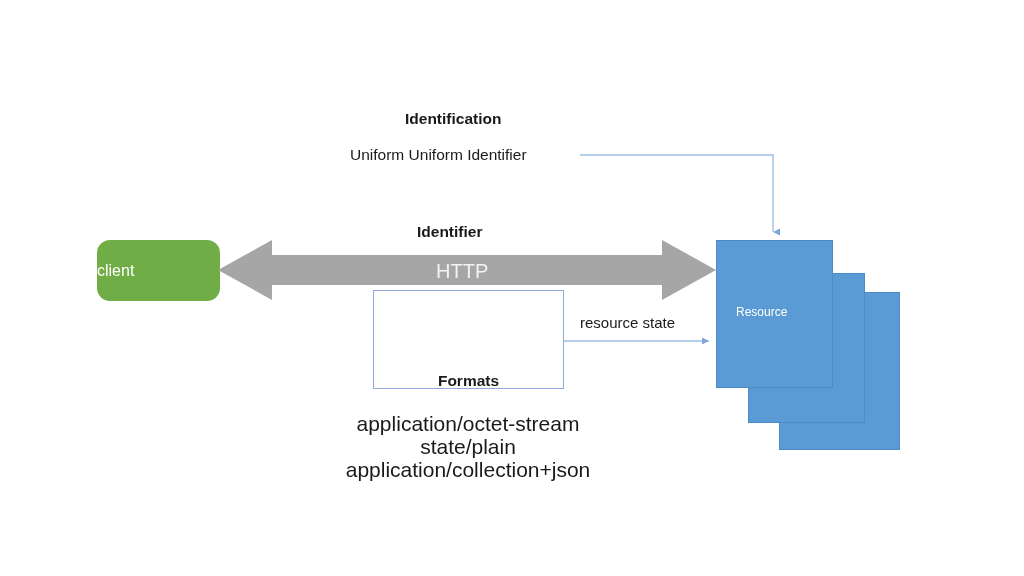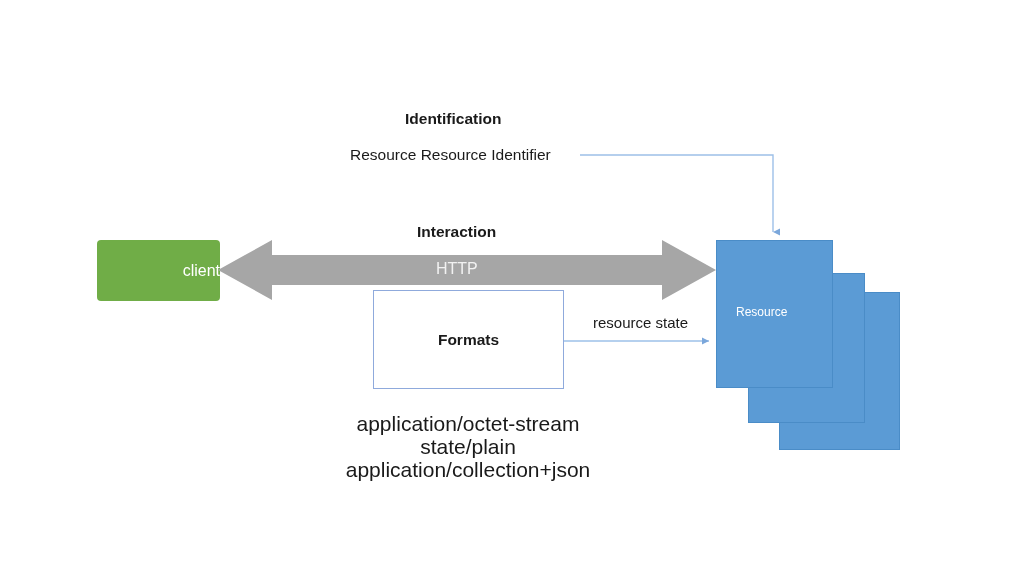--- a/index.html
+++ b/index.html
@@ -39,71 +39,70 @@
   #interaction-title {
     left: 417px; top: 224px;
     font-size: 15.5px;
   }
 
   
   #client-box {
     left: 97px; top: 240px;
     width: 123px; height: 61px;
     background: #70AD47;
-    border-radius: 4px;
+    border-radius: 13px;
     display: flex;
     align-items: center;
-    justify-content: flex-end;
+    justify-content: flex-start;
   }
   #client-label {
     color: #ffffff;
     font-size: 16px;
     line-height: 1;
   }
 
   
   #http-arrow {
     left: 214px; top: 234px;
     width: 506px; height: 72px;
   }
   #http-label {
     left: 436px; top: 261px;
     color: #f2f2f2;
-    font-size: 16px;
+    font-size: 20px;
     line-height: 1;
   }
 
   
   #formats-box {
     left: 373px; top: 290px;
     width: 189px; height: 97px;
     background: #ffffff;
     border: 1px solid #8FAADC;
     display: flex;
-    align-items: center;
+    align-items: flex-end;
     justify-content: center;
   }
   #formats-label {
     font-size: 15.5px;
     font-weight: bold;
     color: #1a1a1a;
     line-height: 1;
   }
 
   
   #connectors {
     left: 0; top: 0;
     width: 1024px; height: 576px;
     pointer-events: none;
   }
 
   #resource-state-label {
     left: 580px; top: 315px;
     font-size: 15px;
-    margin-left: 13px;
   }
 
   
   .resource-card {
     background: #5B9BD5;
     border: 1px solid #4A8CC7;
     box-sizing: border-box;
   }
   #resource-card-back   { left: 779px; top: 292px; width: 121px; height: 158px; }
   #resource-card-middle { left: 748px; top: 273px; width: 117px; height: 150px; }
@@ -128,23 +127,23 @@
     white-space: nowrap;
   }
 </style>
 </head>
 <body>
 
 <div id="canvas">
 
   <div class="abs label label-bold" id="identification-title">Identification</div>
 
-  <div class="abs label" id="uri-label">Resource Resource Identifier</div>
+  <div class="abs label" id="uri-label">Uniform Uniform Identifier</div>
 
-  <div class="abs label label-bold" id="interaction-title">Interaction</div>
+  <div class="abs label label-bold" id="interaction-title">Identifier</div>
 
   <svg class="abs" id="connectors" viewBox="0 0 1024 576" xmlns="http://www.w3.org/2000/svg">
     <defs>
       <marker id="arrow-blue-down" markerWidth="8" markerHeight="8" refX="4" refY="7" orient="auto" markerUnits="userSpaceOnUse">
         <path d="M 0.5 0 L 4 7 L 7.5 0 Z" fill="#7BA7DB"></path>
       </marker>
       <marker id="arrow-blue-right" markerWidth="8" markerHeight="8" refX="7" refY="4" orient="auto" markerUnits="userSpaceOnUse">
         <path d="M 0 0.5 L 7 4 L 0 7.5 Z" fill="#7BA7DB"></path>
       </marker>
     </defs>

